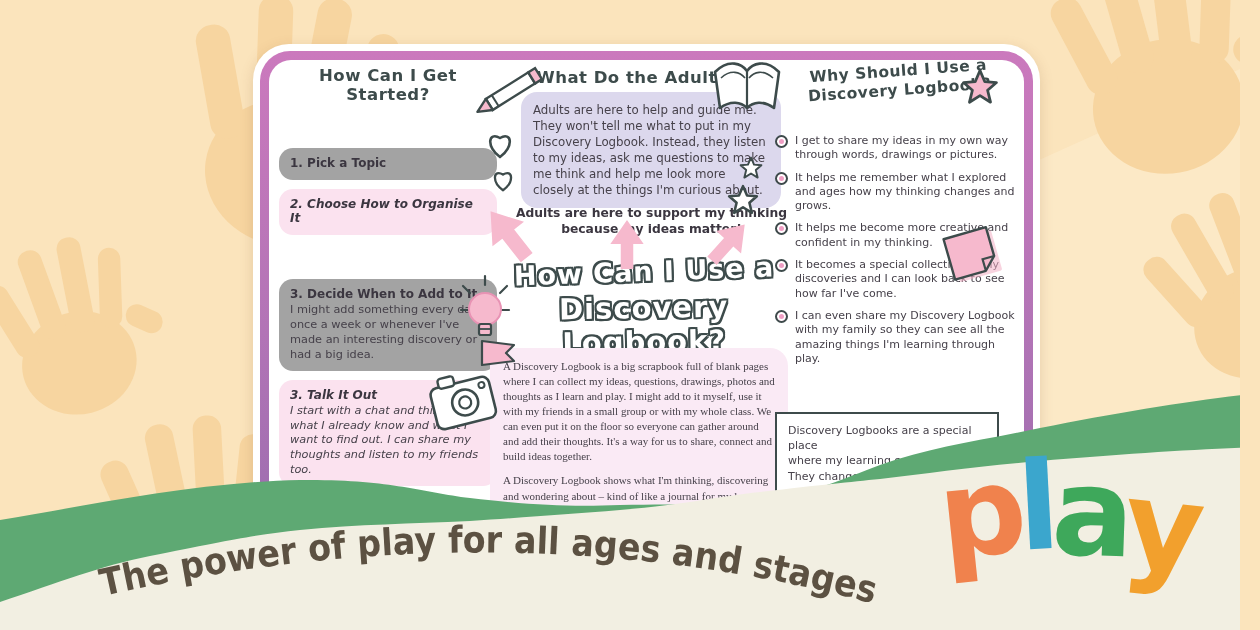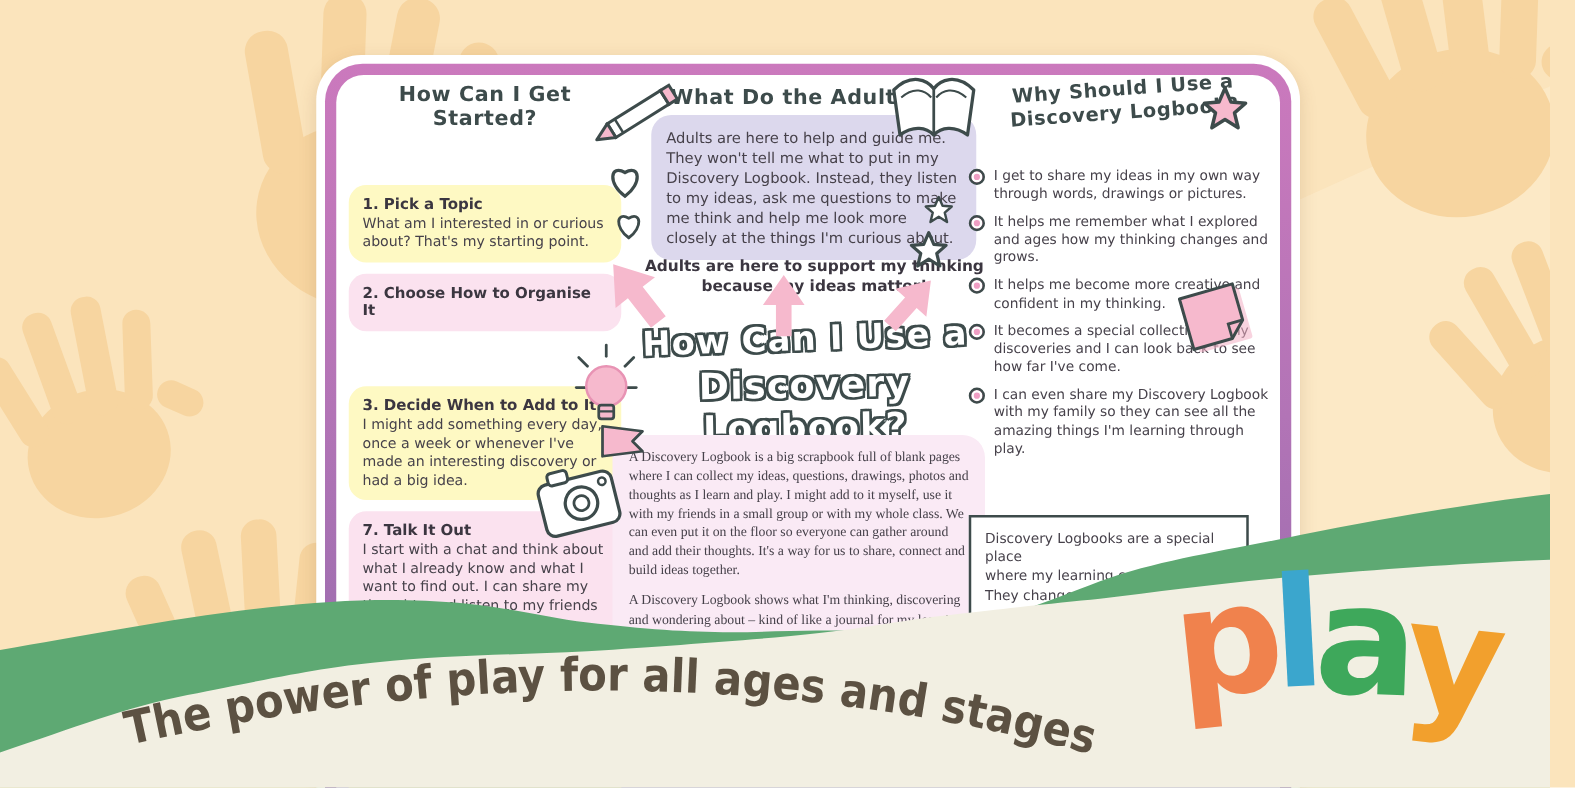--- a/index.html
+++ b/index.html
@@ -15,22 +15,22 @@
   .poster-border { width:100%; height:100%; border-radius:30px; padding:9px;
     background:linear-gradient(180deg,#cb79bd 0%, #b274b6 45%, #8d68aa 100%); }
   .poster-inner { position:relative; width:100%; height:100%; border-radius:22px; background:#ffffff; overflow:hidden; }
 
   .hand-heading { font-weight:bold; color:#3d4b4b; letter-spacing:.5px; }
 
   
   .col1 { position:absolute; left:10px; top:6px; width:218px; }
   .col1 h2 { font-size:16.5px; text-align:center; margin-bottom:8px; }
   .step { border-radius:14px; padding:8px 11px; margin-bottom:9px; }
-  .step.lav { background:#fef9c3;margin-top:44px; }
-  .step.pnk { background:#fbe2ef; }
+  .step.lav { background:#a3a3a3;margin-top:44px; }
+  .step.pnk { background:#fbe2ef;font-style:italic; }
   .step b { display:block; font-size:12px; color:#3b3640; margin-bottom:2px; }
   .step p { font-size:11.3px; line-height:1.32; color:#46414a; white-space:pre-line; }
 
   
   .col2-heading { position:absolute; left:250px; top:8px; width:268px; text-align:center; font-size:16.5px; }
   .adults-box { position:absolute; left:252px; top:32px; width:260px; background:#dcd8ed;
     border-radius:16px; padding:10px 12px; font-size:11.8px; line-height:1.36; color:#46414a; }
   .adults-emph { position:absolute; left:240px; top:146px; width:285px; text-align:center;
     font-weight:bold; font-size:12.3px; color:#3b3640; line-height:1.3; }
   .main-title { position:absolute; left:225px; top:196px; width:300px; text-align:center;
@@ -94,31 +94,30 @@
   </svg>
 
   <div class="poster-sheet">
     <div class="poster-border">
       <div class="poster-inner">
 
         <div class="col1">
           <h2 class="hand-heading">How Can I Get Started?</h2>
           <div class="step lav">
             <b>1. Pick a Topic</b>
-            <p>What am I interested in or curious about? That's my starting point.</p>
           </div>
           <div class="step pnk">
             <b>2. Choose How to Organise It</b>
           </div>
           <div class="step lav">
             <b>3. Decide When to Add to It</b>
             <p>I might add something every day, once a week or whenever I've made an interesting discovery or had a big idea.</p>
           </div>
           <div class="step pnk">
-            <b>7. Talk It Out</b>
+            <b>3. Talk It Out</b>
             <p>I start with a chat and think about what I already know and what I want to find out. I can share my thoughts and listen to my friends too.</p>
           </div>
           <div class="step lav">
             <b>5. Adding to My Logbook</b>
             <p>Before I begin, I can write or draw my questions or predictions.
 
 While I'm exploring, I take photos, draw pictures and jot down ideas or things I notice.
 
 Afterwards, I glue it all in and reflect on what happened. Then I write about what I found out.</p>
           </div>

